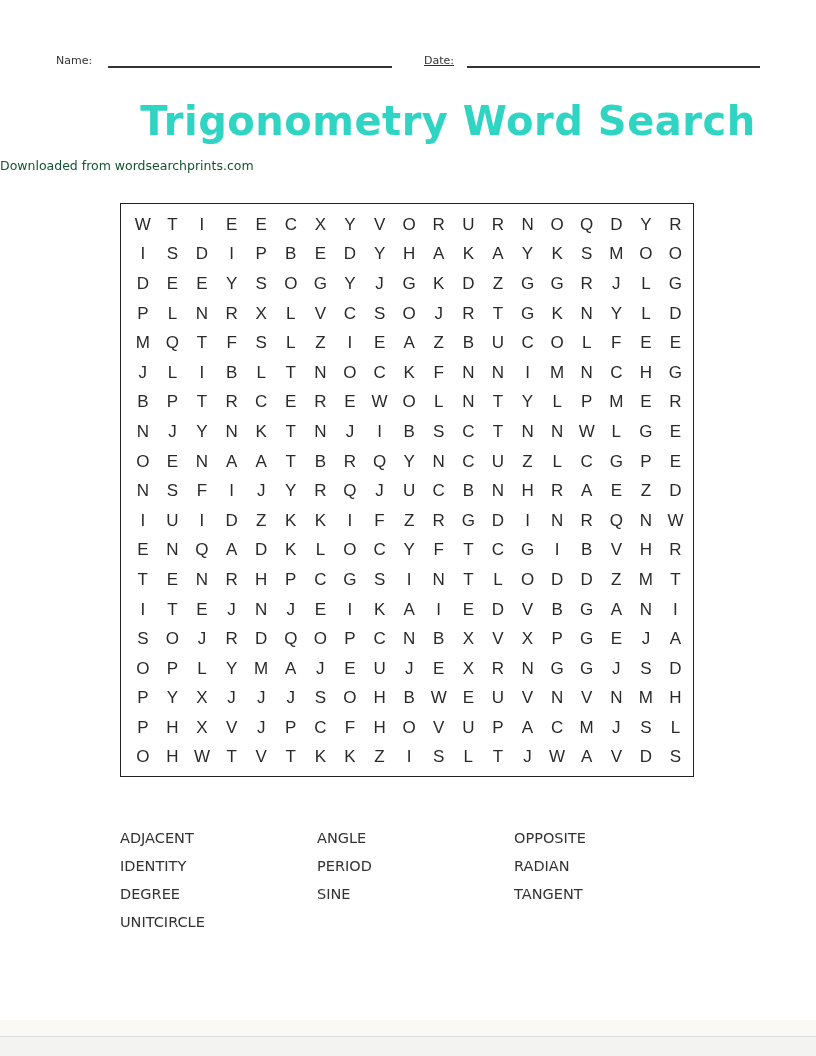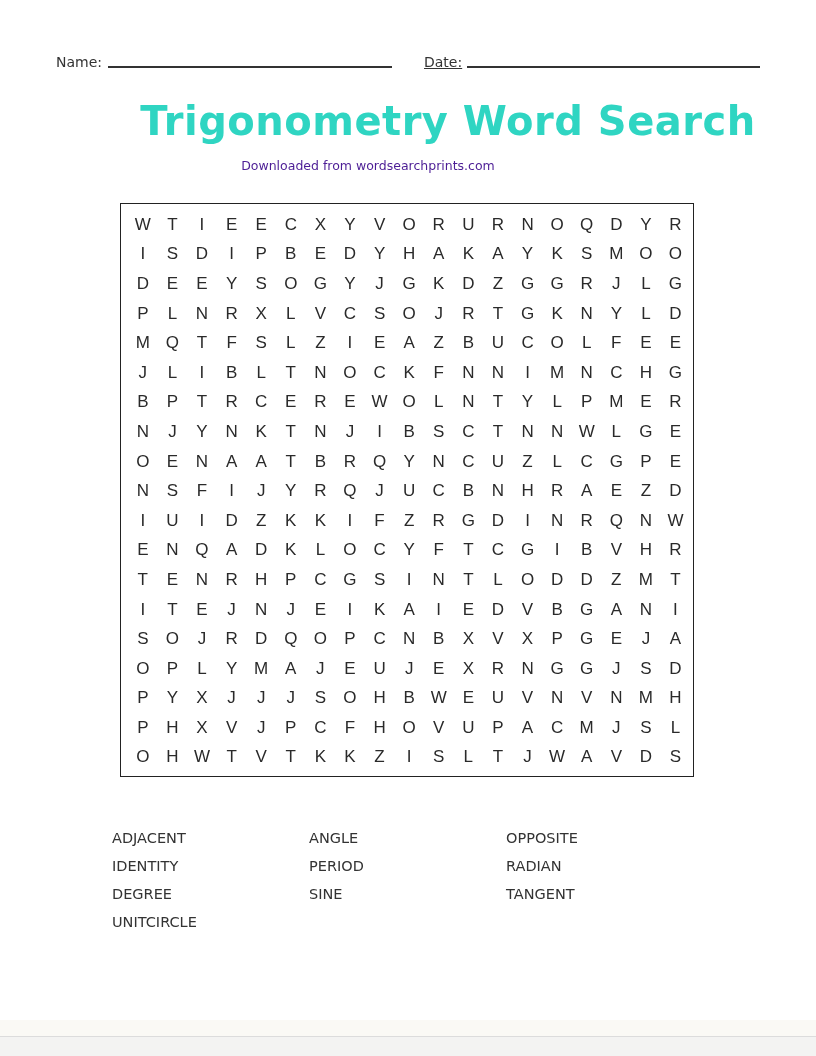--- a/index.html
+++ b/index.html
@@ -1,45 +1,45 @@
 <!DOCTYPE html>
 <html><head>
 <meta charset="utf-8">
 <style>
   html, body { margin: 0; padding: 0; }
   body {
     width: 816px; height: 1056px; position: relative; background: #ffffff;
     font-family: "Liberation Sans", sans-serif; color: #222; overflow: hidden;
   }
-  .hdr-field { position: absolute; top: 54px; font-size: 14px; color: #333; font-family: "DejaVu Sans", sans-serif; }
+  .hdr-field { position: absolute; top: 54px; font-size: 11px; color: #333; font-family: "DejaVu Sans", sans-serif; }
   .hdr-line { position: absolute; top: 66px; height: 0; border-top: 2px solid #333; }
   .title {
     position: absolute; top: 98px; left: 0; width: 816px; text-align: center;
     font-family: "DejaVu Sans", sans-serif; font-weight: bold; font-size: 40px;
     letter-spacing: 0.5px;
     margin-left: 40px;
   }
   .subtitle {
-    position: absolute; top: 158px; left: 0; width: 736px; text-align: center;
-    font-size: 12.5px; color: #4c1d95; font-family: "DejaVu Sans", sans-serif;
+    position: absolute; top: 158px; left: 0; width: 736px; text-align: left;
+    font-size: 12.5px; color: #14532d; font-family: "DejaVu Sans", sans-serif;
   }
   .grid-box {
     position: absolute; left: 120px; top: 203px; width: 574px; height: 574px;
     border: 1.5px solid #222; box-sizing: border-box;
   }
   .grid {
     position: absolute; left: 7px; top: 6px;
     display: grid; grid-template-columns: repeat(19, 29.6px); grid-auto-rows: 29.6px;
   }
   .cell {
     display: flex; align-items: center; justify-content: center;
     font-size: 17px; color: #2a2a2a; font-family: "Liberation Sans", sans-serif;
   }
   .words {
-    position: absolute; left: 112px; top: 828px; width: 600px;
+    position: absolute; left: 120px; top: 828px; width: 600px;
     display: grid; grid-template-columns: 197px 197px 197px; grid-auto-rows: 28px;
     font-size: 14.5px; color: #333; font-family: "DejaVu Sans", sans-serif;
   }
   .word { line-height: 20px; }
   .footer-band {
     position: absolute; left: 0; top: 1020px; width: 816px; height: 16px; background: #faf9f5;
     border-bottom: 1px solid #dcdcdc;
   }
   .footer-gray {
     position: absolute; left: 0; top: 1037px; width: 816px; height: 19px; background: #f3f3f2;

